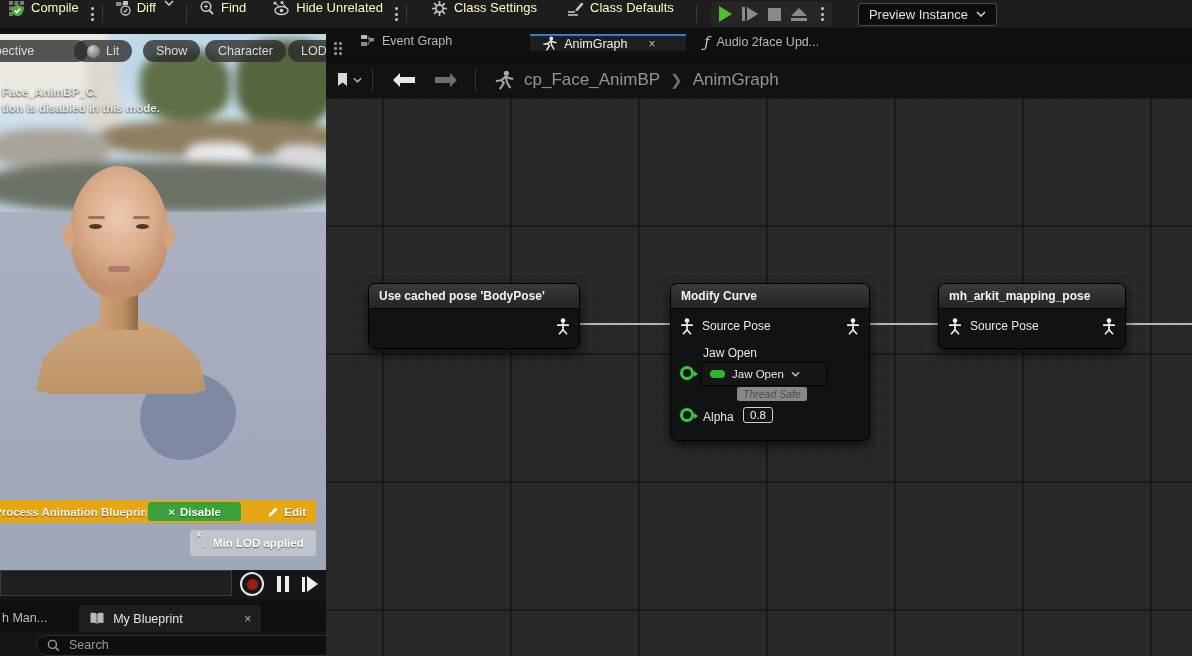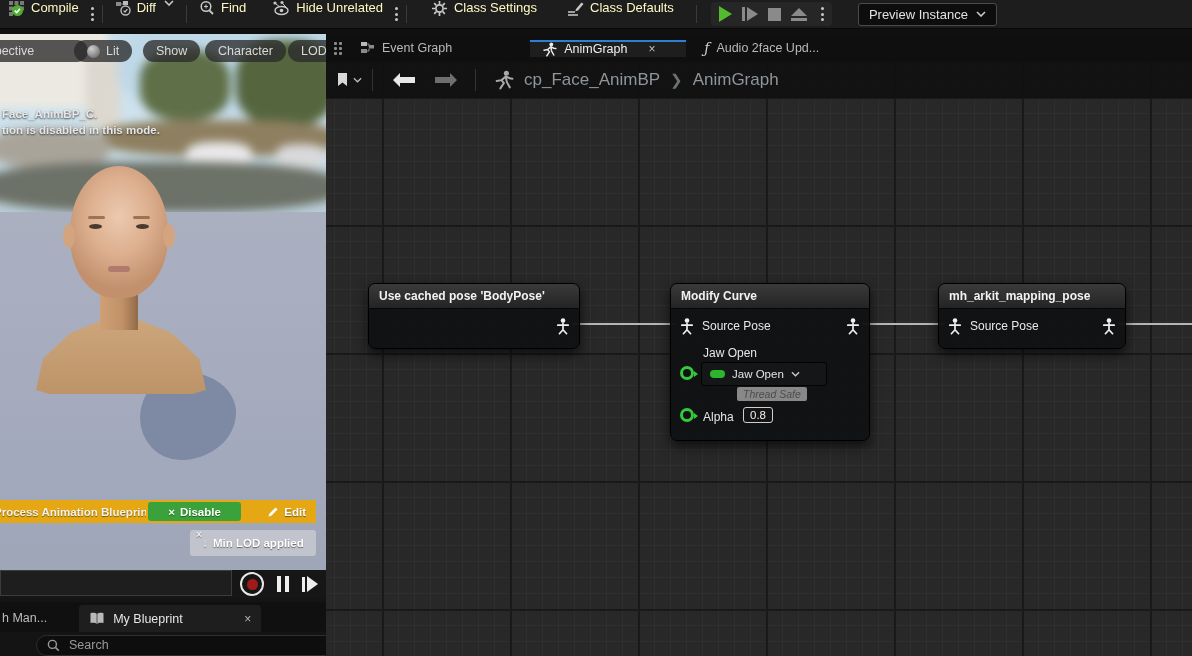--- a/index.html
+++ b/index.html
@@ -51,21 +51,21 @@
   #bust-shadow{left:140px;top:338px;width:96px;height:88px;background:#7e89a3;
         border-radius:46% 54% 58% 42% / 52% 46% 54% 48%;}
   #bust-shadow::before{content:"";position:absolute;left:18px;top:-18px;width:44px;height:44px;border-radius:50%;background:#7e89a3;}
 
   
   #pill-row{left:0;top:6px;width:326px;height:26px;overflow:hidden;}
   .pill{position:absolute;top:0;height:22px;display:flex;align-items:center;gap:6px;padding:0 13px;
         background:rgba(42,42,42,0.78);border-radius:12px;color:#d9d9d9;font-size:12.5px;white-space:nowrap;}
   .lit-sphere{width:13px;height:13px;border-radius:50%;background:radial-gradient(circle at 35% 30%,#cfcfcf,#5a5a5a);}
 
-  .vp-overlay{left:2px;font-size:11.5px;font-weight:bold;color:#e6e6e6;text-shadow:0 1px 2px rgba(40,40,40,.9);white-space:nowrap;margin-top:22px;}
+  .vp-overlay{left:2px;font-size:11.5px;font-weight:bold;color:#e6e6e6;text-shadow:0 1px 2px rgba(40,40,40,.9);white-space:nowrap;}
 
   
   #pp-bar{left:0;top:466px;width:316px;height:23px;background:#e5a714;display:flex;align-items:center;overflow:hidden;}
   #pp-label{margin-left:-6px;width:152px;font-size:11.5px;font-weight:bold;color:#f4f2ee;
             text-shadow:0 1px 1px rgba(90,70,0,.8);white-space:nowrap;overflow:hidden;}
   #disable-btn{position:absolute;left:148px;top:2px;width:93px;height:19px;background:#3ba23b;border-radius:3px;
             display:flex;align-items:center;justify-content:center;gap:5px;font-size:11.5px;font-weight:bold;color:#fff;
             text-shadow:0 1px 1px rgba(0,60,0,.6);}
   #edit-btn{position:absolute;right:10px;top:2px;height:19px;display:flex;align-items:center;gap:5px;
             font-size:11.5px;font-weight:bold;color:#fdfdfd;text-shadow:0 1px 1px rgba(90,70,0,.8);}
@@ -95,21 +95,21 @@
                    display:flex;align-items:center;gap:8px;padding:0 10px;color:#e6e6e6;margin-top:33px;}
   #tab-myblueprint .close{margin-left:auto;color:#b5b5b5;font-size:12px;}
   #search-row{left:0;top:600px;width:326px;height:22px;display:flex;align-items:center;padding-left:36px;}
   #search-box{width:300px;height:21px;background:#0e0e0e;border:1px solid #2e2e2e;border-radius:11px;box-sizing:border-box;
               display:flex;align-items:center;gap:7px;padding:0 10px;}
   #search-box input{background:transparent;border:none;outline:none;color:#cfcfcf;font-size:12.5px;width:230px;font-family:inherit;}
   #search-box input::placeholder{color:#9a9a9a;}
 
   
   #graph-panel{left:326px;top:34px;width:866px;height:622px;}
-  #graph-tabs{left:0;top:0;width:866px;height:28px;background:#0f0f0f;display:flex;align-items:center;font-size:12.5px;}
+  #graph-tabs{left:0;top:0;width:866px;height:28px;background:#0f0f0f;display:flex;align-items:flex-start;font-size:12.5px;}
   .gtab{display:flex;align-items:center;gap:7px;padding:0 12px;color:#b9b9b9;}
   .gtab.active{background:#1e1e1e;border-top:2px solid #2b80d6;color:#f0f0f0;padding-top:0;}
   .gtab .close{margin-left:14px;color:#bfbfbf;font-size:12px;}
   .grip{display:grid;grid-template-columns:3px 3px;gap:2px;margin:0 6px 0 8px;align-self:center;}
   .grip i{width:3px;height:3px;background:#8a8a8a;border-radius:1px;}
   .fx{font-family:"DejaVu Serif",serif;font-style:italic;font-size:14px;color:#cfcfcf;}
 
   #canvas{left:0;top:28px;width:866px;height:594px;overflow:hidden;
     background-color:#282828;
     background-image:

